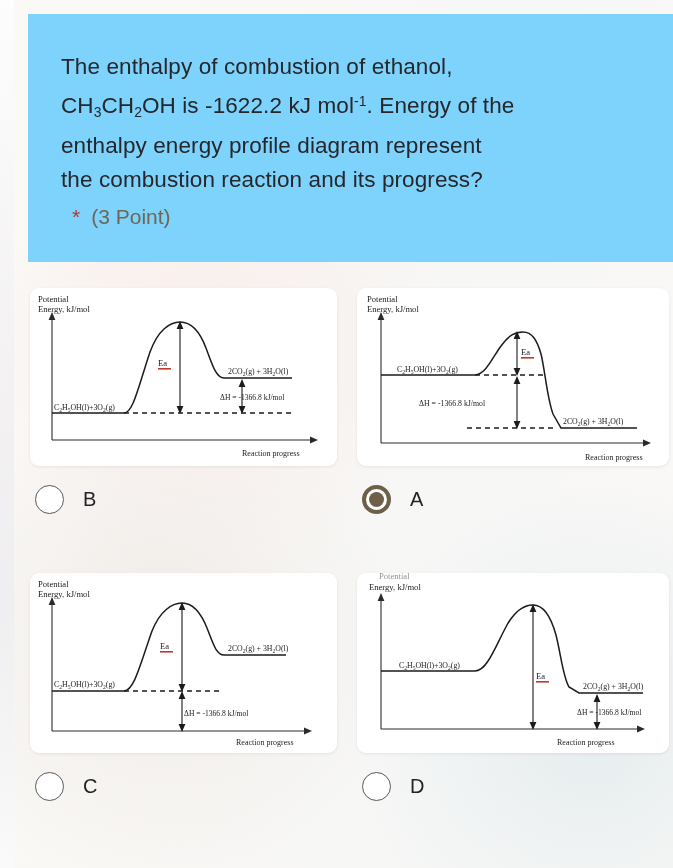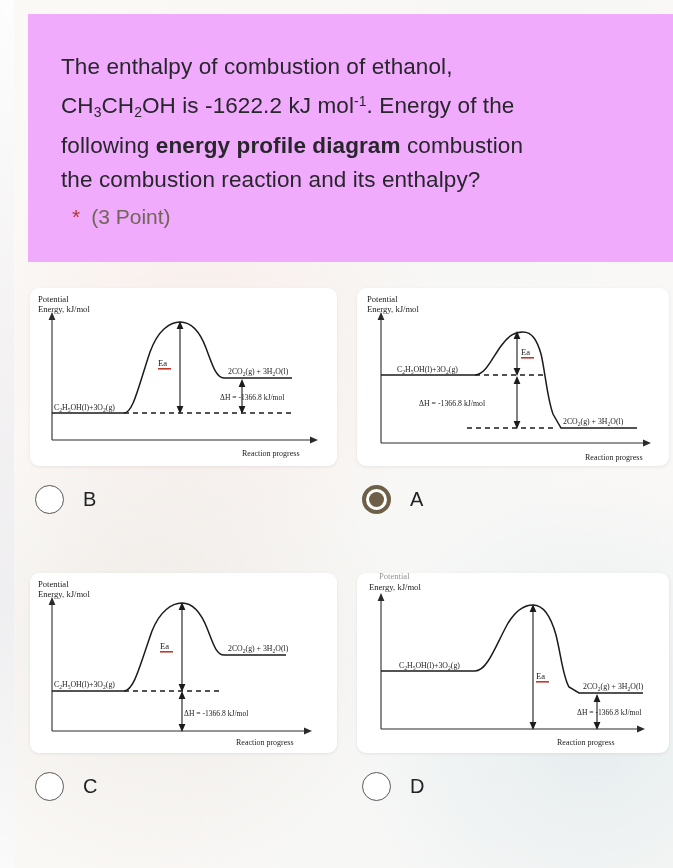--- a/index.html
+++ b/index.html
@@ -32,33 +32,33 @@
     background: linear-gradient(180deg, #fdfdfd 0%, #f4f2f3 40%, #efeef0 70%, #fafafa 100%);
   }
 
   
   .question-card {
     position: absolute;
     left: 28px;
     top: 14px;
     width: 645px;
     height: 248px;
-    background: #f0abfc;
+    background: #7dd3fc;
     box-sizing: border-box;
     padding: 36px 30px 10px 33px;
   }
   .question-text {
     font-size: 22.5px;
     line-height: 34px;
     color: #27262b;
     letter-spacing: 0.1px;
     margin: 0;
     font-family: "Liberation Sans", sans-serif;
   }
-  .question-text b { font-weight: bold; }
+  .question-text b { font-weight: normal; }
   .question-text sub {
     font-size: 0.62em;
     vertical-align: -0.28em;
     letter-spacing: 0;
   }
   .question-text sup {
     font-size: 0.62em;
     vertical-align: 0.5em;
   }
   .point-row {
@@ -149,22 +149,22 @@
 </head>
 <body>
 
 <div id="page"></div>
 <div id="left-edge"></div>
 
 <div class="question-card">
   <p class="question-text">
     <span>The enthalpy of combustion of ethanol,</span><br>
     <span>CH</span><sub>3</sub><span>CH</span><sub>2</sub><span>OH is -1622.2 kJ mol</span><sup>-1</sup><span>. Energy of the</span><br>
-    <span>following </span><b>energy profile diagram</b><span> combustion</span><br>
-    <span>the combustion reaction and its enthalpy?</span>
+    <span>enthalpy </span><b>energy profile diagram</b><span> represent</span><br>
+    <span>the combustion reaction and its progress?</span>
   </p>
   <div class="point-row">
     <span class="req-star">*</span>
     <span class="point-label">(3 Point)</span>
   </div>
 </div>
 
 <div class="options">
 
   <div class="opt-row">

